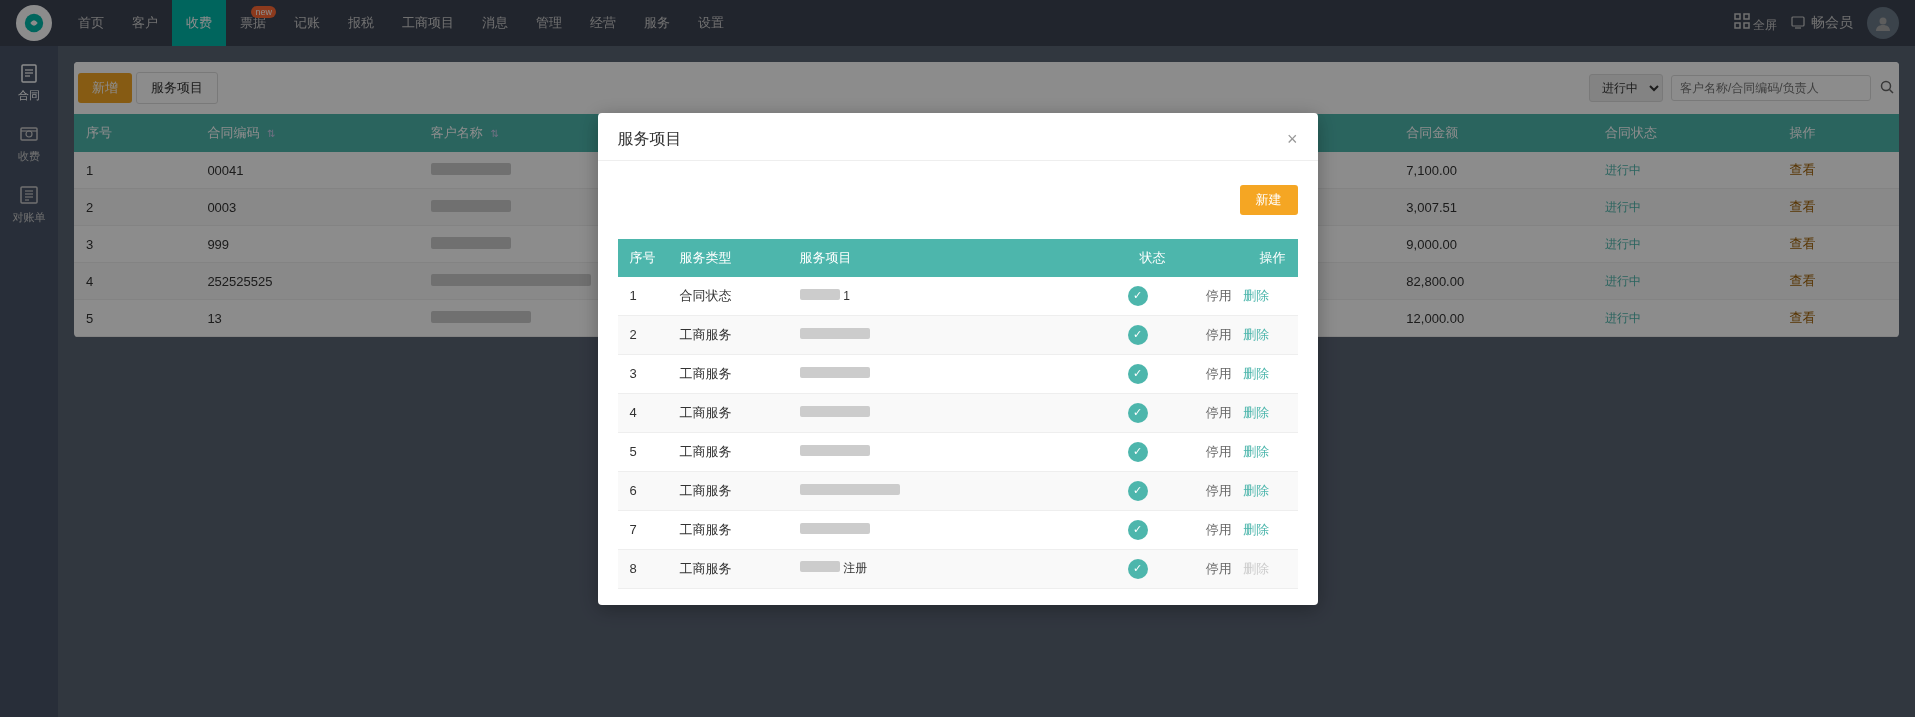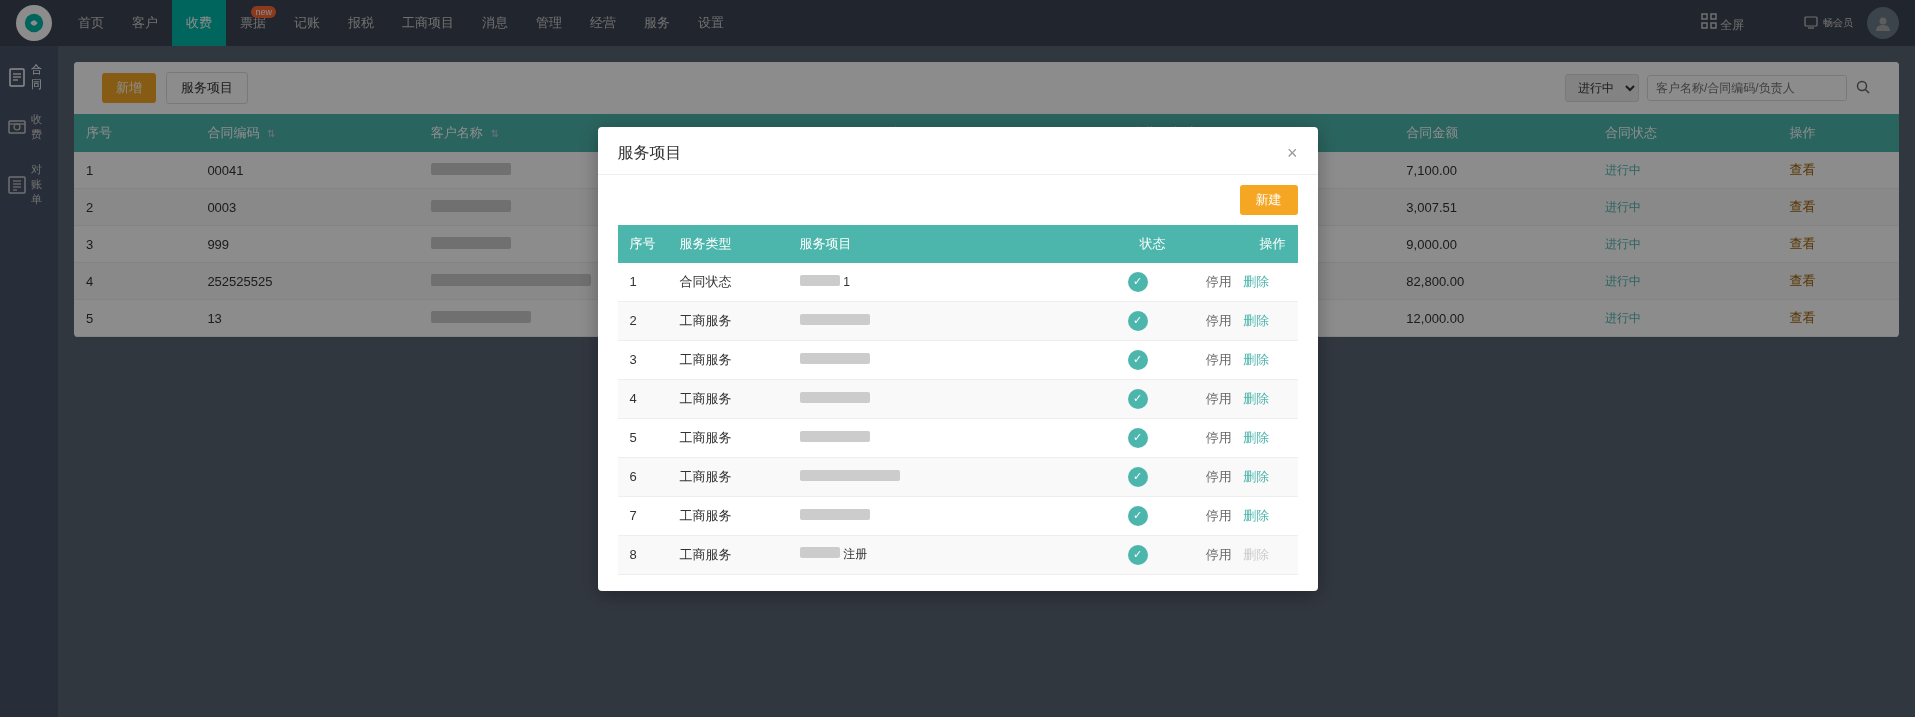--- a/index.html
+++ b/index.html
@@ -79,21 +79,21 @@
       flex-direction: column;
       align-items: center;
       padding-top: 8px;
       gap: 4px;
       flex-shrink: 0;
     }
     .sidebar-item {
       width: 52px;
       padding: 8px 4px;
       display: flex;
-      flex-direction: row;
+      flex-direction: column;
       align-items: center;
       gap: 4px;
       color: #ccc;
       cursor: pointer;
       border-radius: 4px;
       font-size: 11px;
     }
     .sidebar-item.active { color: #fff; }
     .sidebar-icon {
       width: 22px; height: 22px;
@@ -112,22 +112,22 @@
     .table-area {
       background: #fff;
       border-radius: 4px;
       overflow: hidden;
     }
 
     
     .toolbar {
       display: flex;
       align-items: center;
-      gap: 10px;
-      padding: 10px 28px;
+      gap: 4px;
+      padding: 10px 4px;
       background: #fff;
     }
     .btn-new {
       background: #f5a623;
       color: #fff;
       border: none;
       padding: 6px 14px;
       border-radius: 3px;
       cursor: pointer;
       font-size: 13px;
@@ -256,21 +256,21 @@
       background: none;
       border: none;
       font-size: 18px;
       color: #999;
       cursor: pointer;
       line-height: 1;
     }
     .modal-toolbar {
       display: flex;
       justify-content: flex-end;
-      padding: 10px 20px;
+      padding: 24px 20px;
       border-radius: 13px;
     }
     .btn-modal-new {
       background: #f5a623;
       color: #fff;
       border: none;
       padding: 6px 16px;
       border-radius: 3px;
       cursor: pointer;
       font-size: 13px;
@@ -392,21 +392,21 @@
   <div class="top-nav-right">
     <span>
       <svg width="16" height="16" viewBox="0 0 16 16" fill="none">
         <rect x="1" y="1" width="5" height="5" stroke="#ccc" stroke-width="1.5" fill="none"></rect>
         <rect x="10" y="1" width="5" height="5" stroke="#ccc" stroke-width="1.5" fill="none"></rect>
         <rect x="1" y="10" width="5" height="5" stroke="#ccc" stroke-width="1.5" fill="none"></rect>
         <rect x="10" y="10" width="5" height="5" stroke="#ccc" stroke-width="1.5" fill="none"></rect>
       </svg>
       <span style="color:#ccc;font-size:12px;">全屏</span>
     </span>
-    <span style="color:#ccc;font-size:10px;margin-left:46px;">
+    <span style="color:#ccc;font-size:14px;">
       <svg width="14" height="14" viewBox="0 0 14 14" fill="none" style="vertical-align:middle;margin-right:2px;">
         <rect x="1" y="1" width="12" height="9" rx="1" stroke="#ccc" stroke-width="1.2" fill="none"></rect>
         <line x1="4" y1="12" x2="10" y2="12" stroke="#ccc" stroke-width="1.2"></line>
       </svg>
       <span>畅会员</span>
     </span>
     <div class="avatar">
       <svg width="18" height="18" viewBox="0 0 18 18" fill="none">
         <circle cx="9" cy="7" r="3.5" fill="#aaa"></circle>
         <path d="M2 17c0-4 3-6 7-6s7 2 7 6" fill="#aaa"></path>

